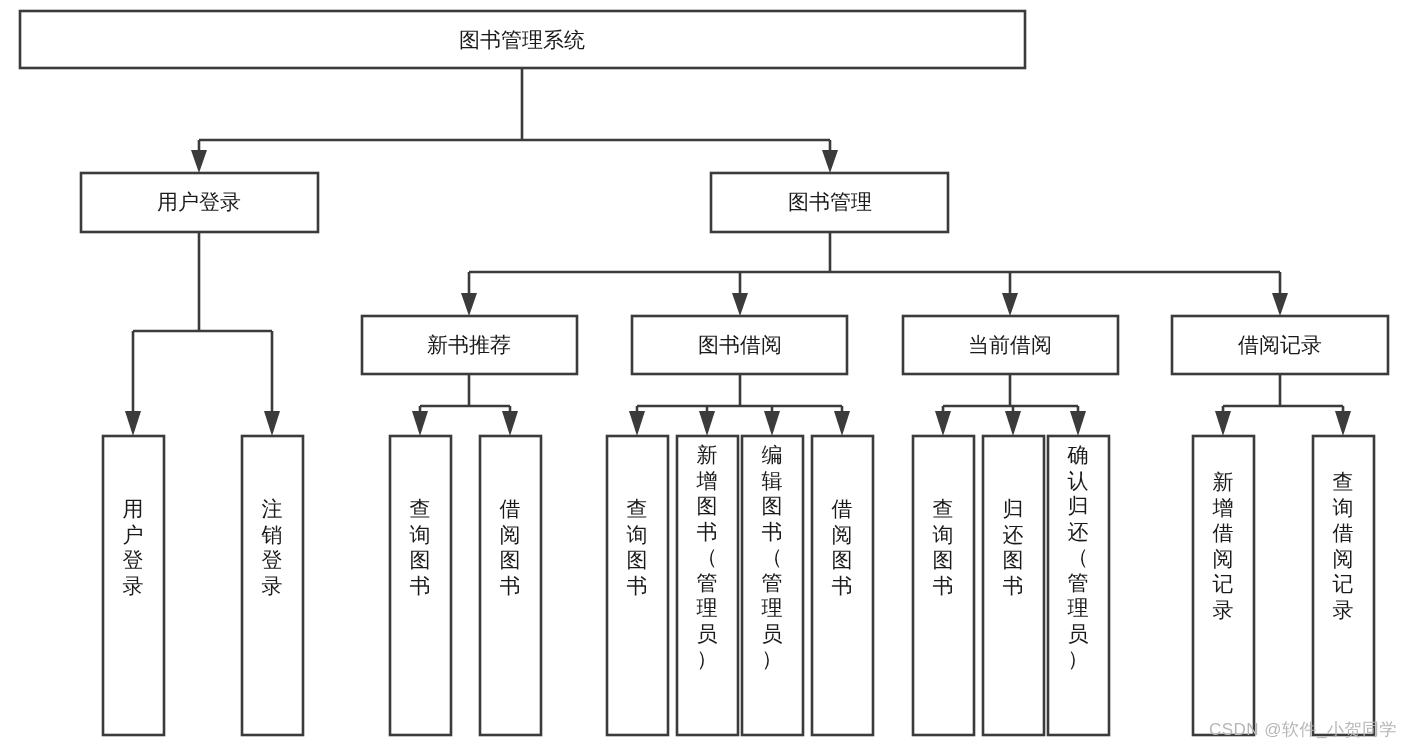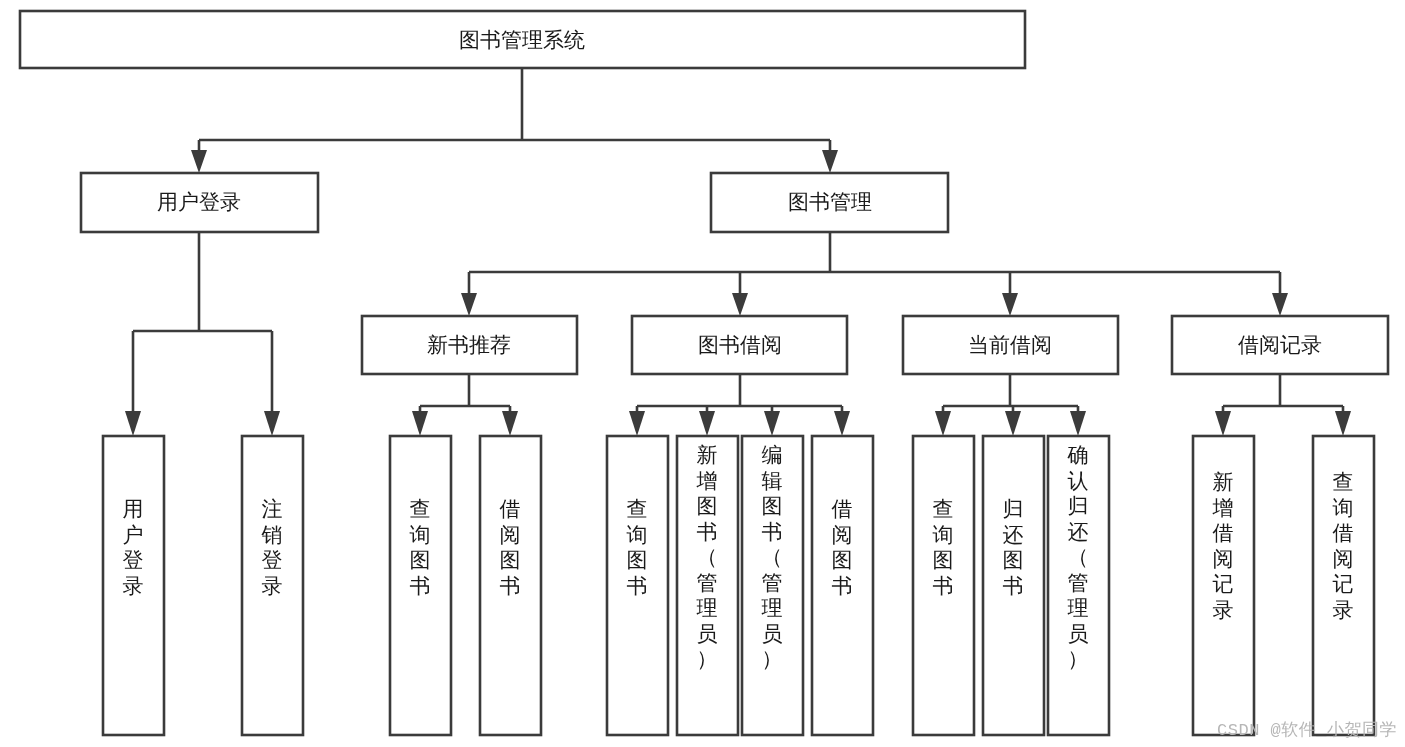--- a/index.html
+++ b/index.html
@@ -51,21 +51,21 @@
   .node-label-v {
     font-family: "DejaVu Sans", "Liberation Sans", sans-serif;
     font-size: 21px;
     fill: #1a1a1a;
     text-anchor: middle;
   }
   .watermark {
     position: absolute;
     right: 8px;
     bottom: 6px;
-    font-family: Liberation Mono, monospace;
+    font-family: Liberation Sans, sans-serif;
     font-size: 17px;
     color: #b6b6b6;
     white-space: nowrap;
     letter-spacing: 0.5px;
   }
 </style>
 </head>
 <body>
 
 <div id="diagram-root">

